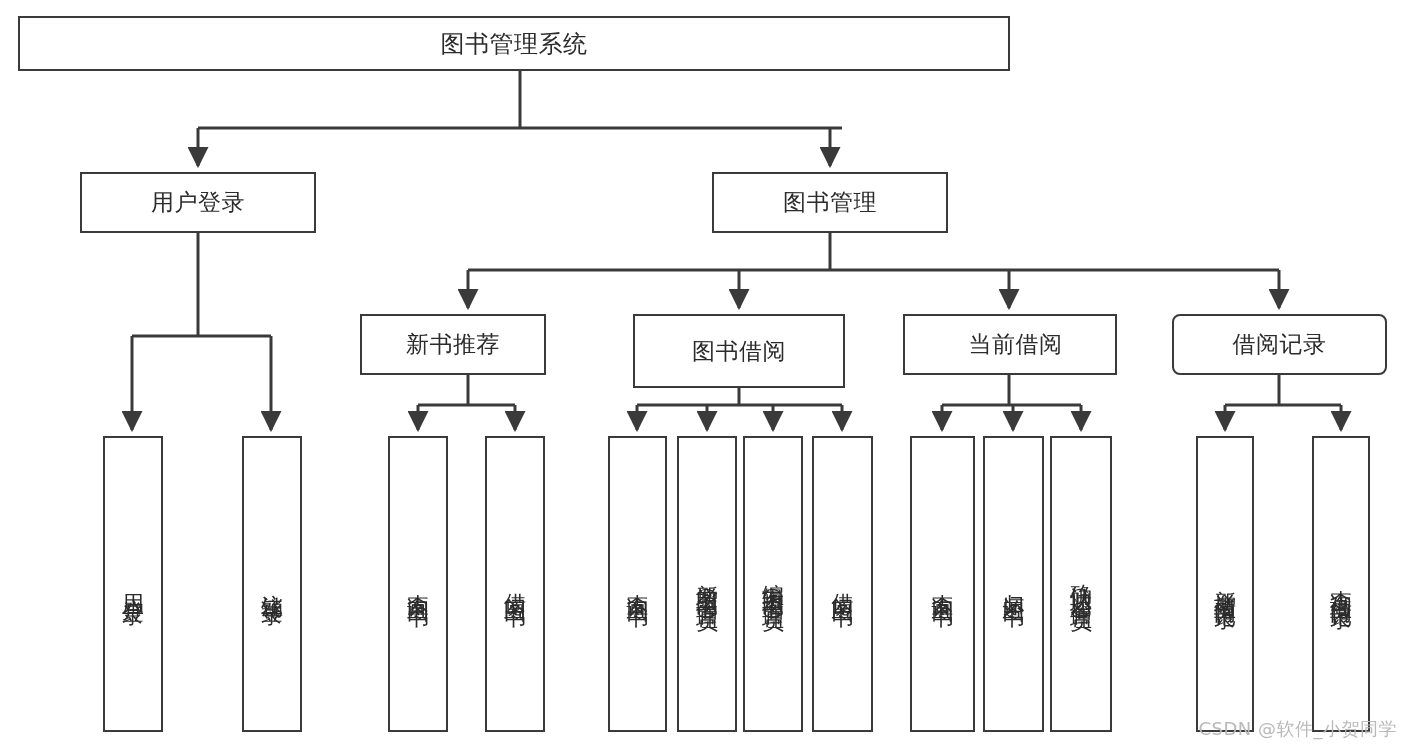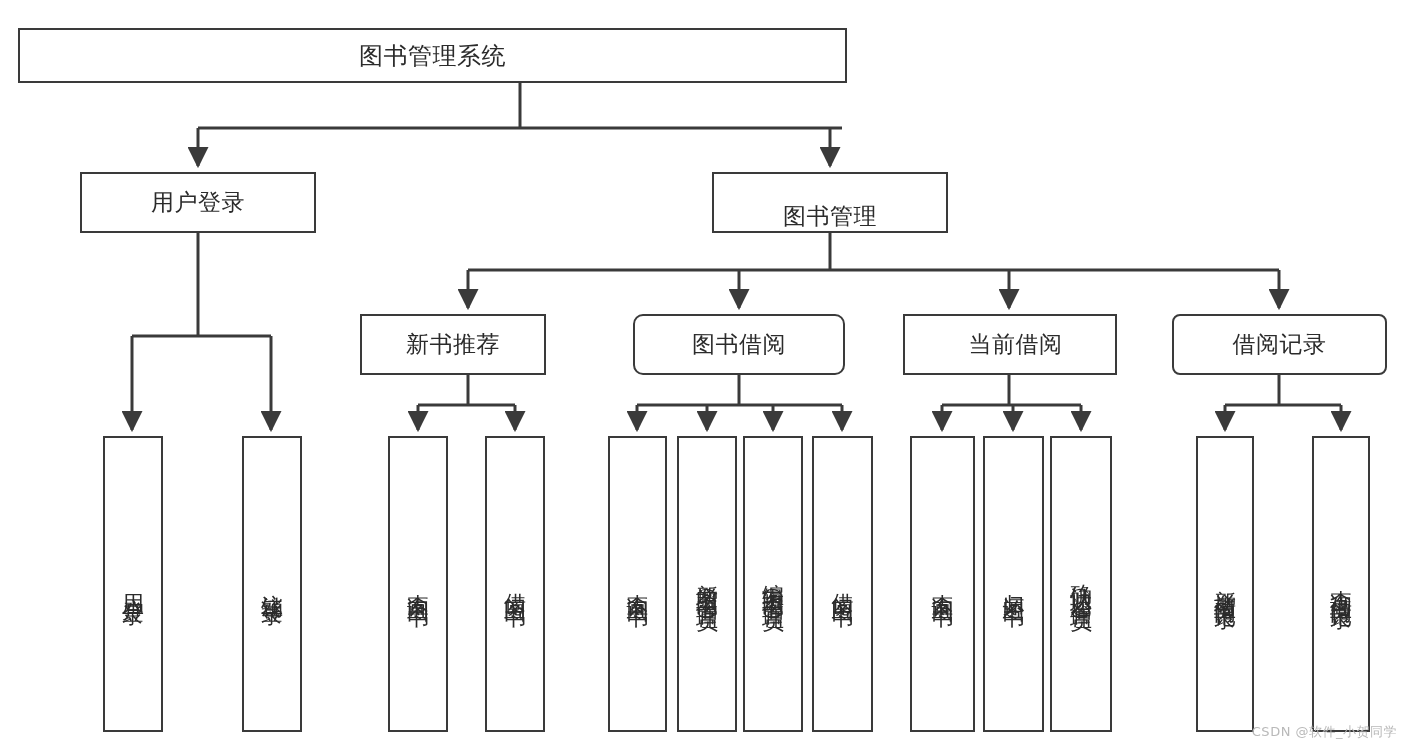--- a/index.html
+++ b/index.html
@@ -60,21 +60,21 @@
     text-orientation: upright;
     font-size: 22px;
     letter-spacing: 4px;
     line-height: 1;
     white-space: nowrap;
   }
   .watermark {
     position: absolute;
     right: 8px;
     bottom: 6px;
-    font-size: 13px;
+    font-size: 18px;
     color: #b9b9b9;
     z-index: 5;
     white-space: nowrap;
     letter-spacing: 0.5px;
   }
 </style>
 </head>
 <body>
 
 <div id="canvas">
@@ -123,35 +123,35 @@
       <path d="M 1013 405 L 1013 430" marker-end="url(#arrow)"></path>
       <path d="M 1081 405 L 1081 430" marker-end="url(#arrow)"></path>
 
       <path d="M 1279 375 L 1279 405"></path>
       <path d="M 1225 405 L 1341 405"></path>
       <path d="M 1225 405 L 1225 430" marker-end="url(#arrow)"></path>
       <path d="M 1341 405 L 1341 430" marker-end="url(#arrow)"></path>
     </g>
   </svg>
 
-  <div class="node horiz root" style="left:18px; top:28px; width:829px; height:55px;">
+  <div class="node horiz root" style="left:18px; top:16px; width:992px; height:55px;">
     <span class="label">图书管理系统</span>
   </div>
 
   <div class="node horiz" style="left:80px; top:172px; width:236px; height:61px;">
     <span class="label">用户登录</span>
   </div>
-  <div class="node horiz" style="left:712px; top:172px; width:236px; height:61px;align-items:flex-end;">
+  <div class="node horiz" style="left:712px; top:172px; width:236px; height:61px;">
     <span class="label">图书管理</span>
   </div>
 
   <div class="node horiz" style="left:360px; top:314px; width:186px; height:61px;">
     <span class="label">新书推荐</span>
   </div>
-  <div class="node horiz" style="left:633px; top:314px; width:212px; height:61px;border-radius:10px;">
+  <div class="node horiz" style="left:633px; top:314px; width:212px; height:74px;">
     <span class="label">图书借阅</span>
   </div>
   <div class="node horiz" style="left:903px; top:314px; width:214px; height:61px;padding-left:11px;">
     <span class="label">当前借阅</span>
   </div>
   <div class="node horiz" style="left:1172px; top:314px; width:215px; height:61px;border-radius:8px;">
     <span class="label">借阅记录</span>
   </div>
 
   <div class="node vert" style="left:103px; top:436px; width:60px; height:296px;">

